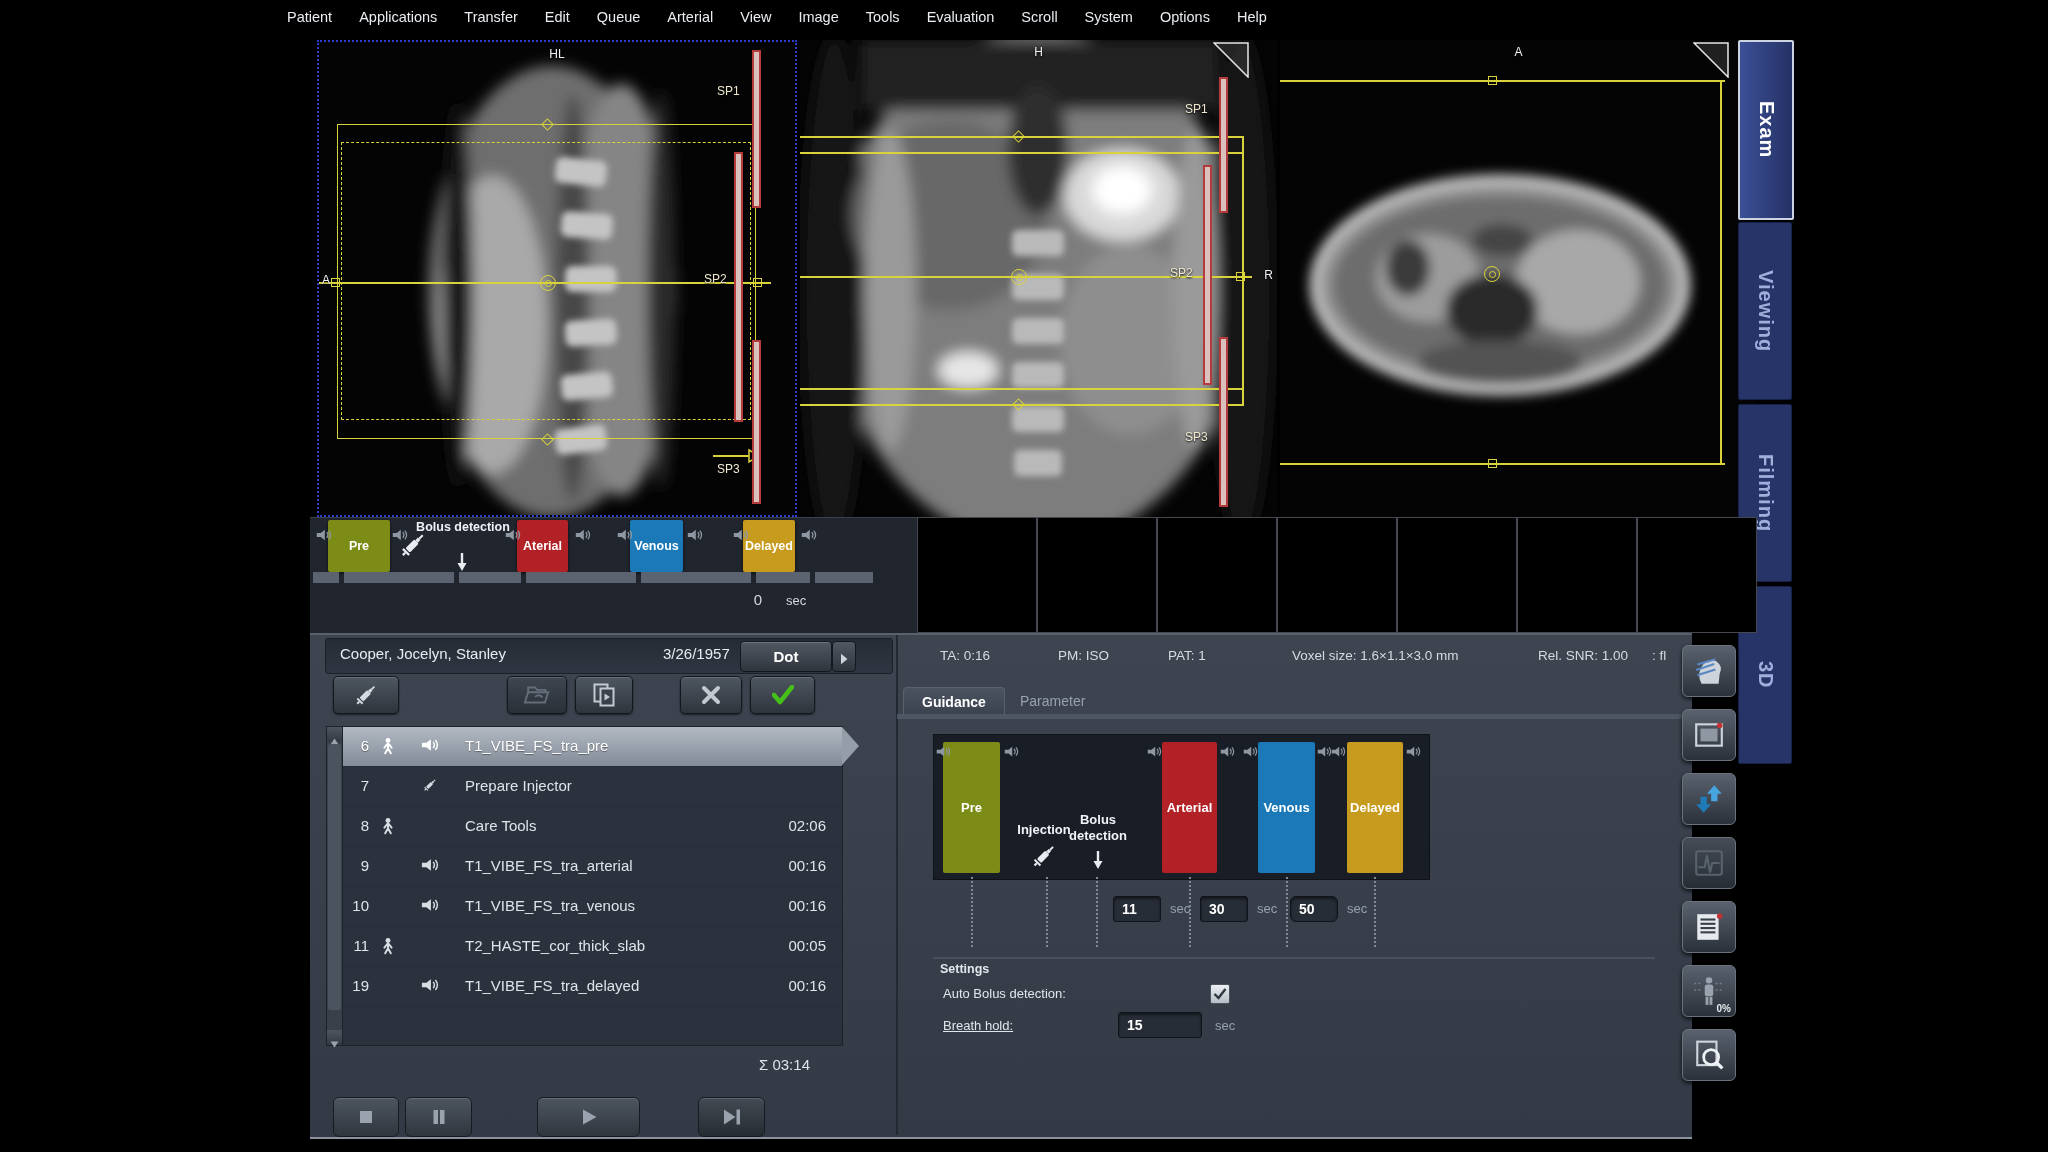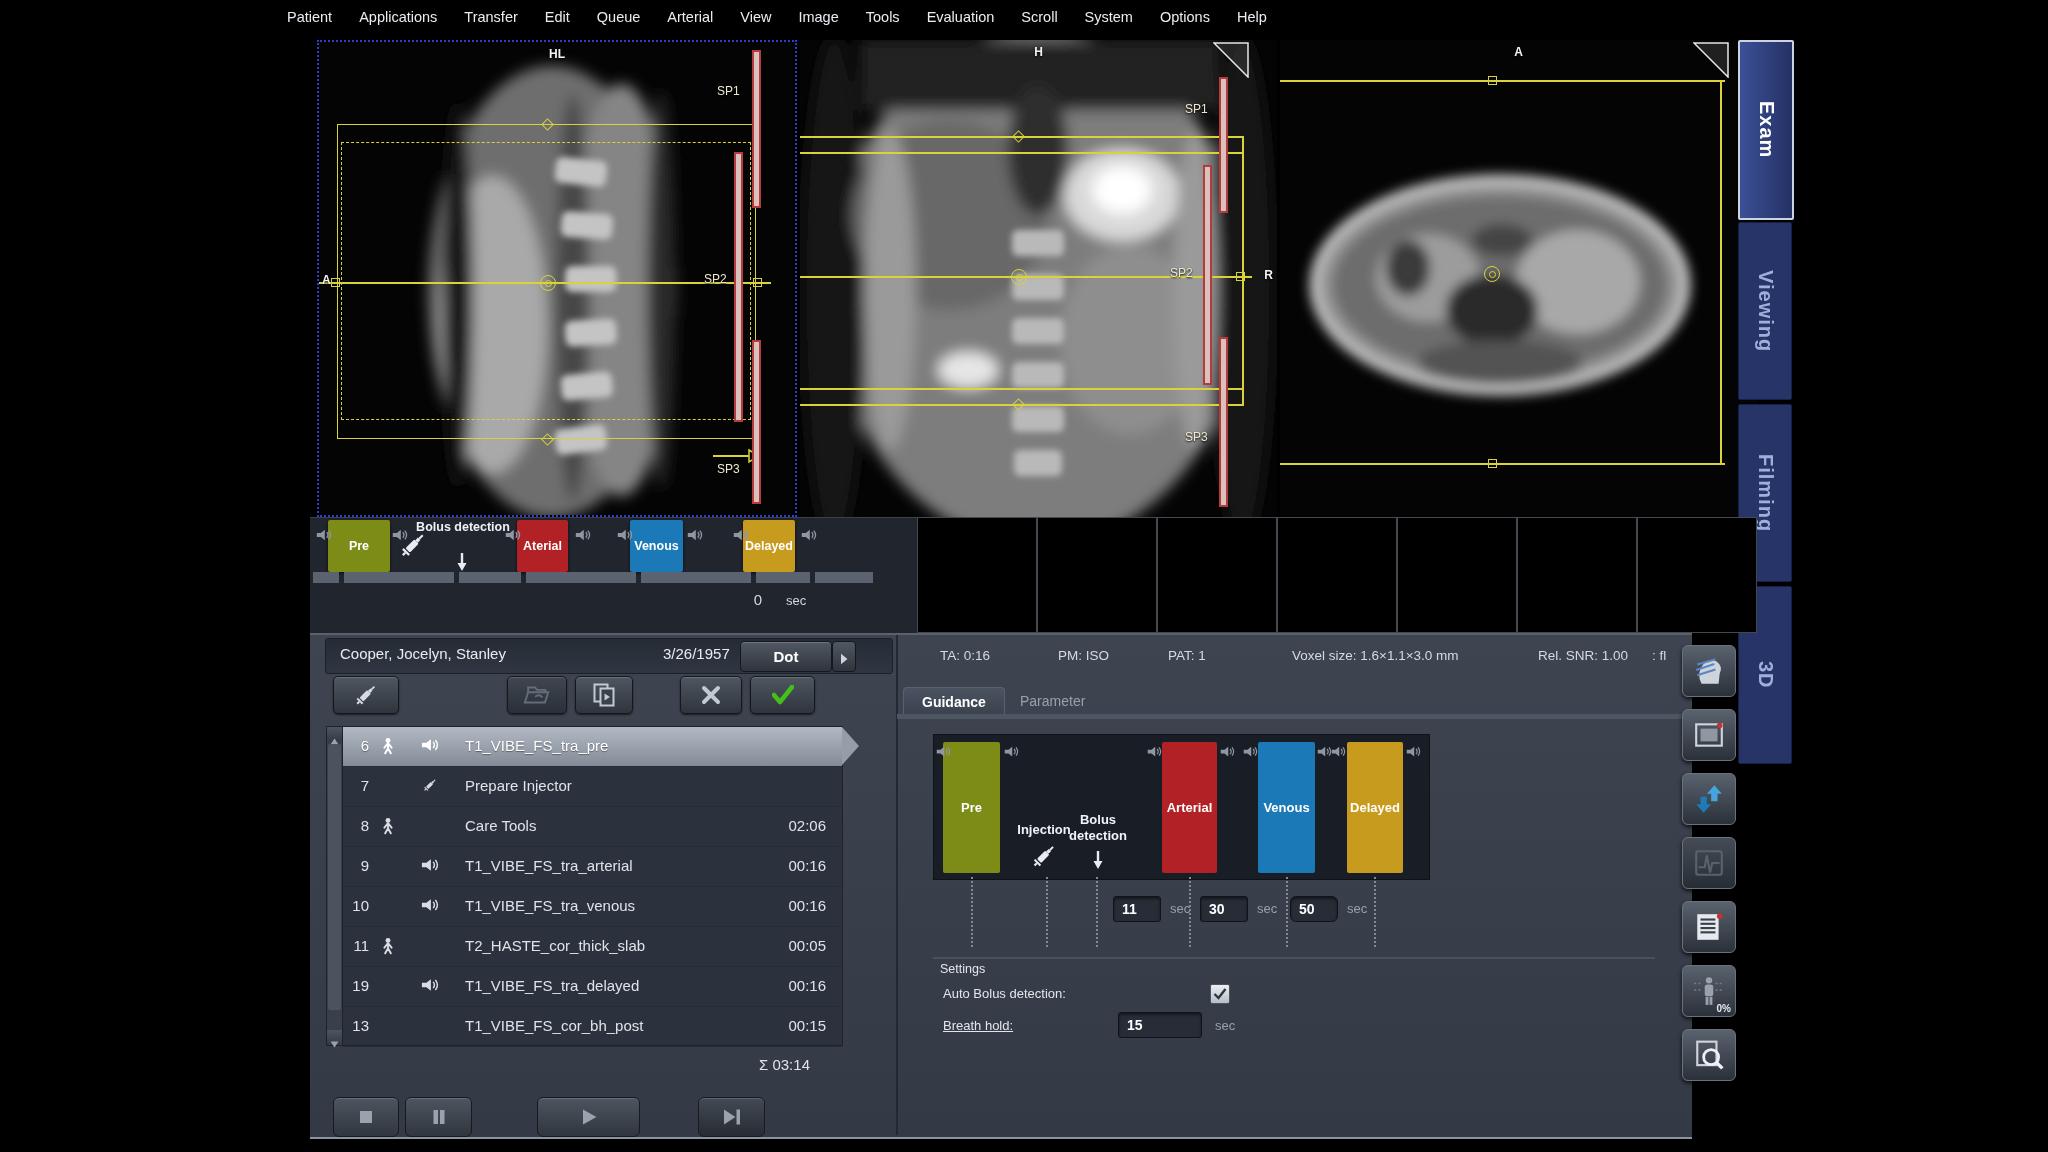--- a/index.html
+++ b/index.html
@@ -7,21 +7,21 @@
        font-family:"Liberation Sans",sans-serif;color:#e8ecf1;}
   .abs{position:absolute;}
   
   #menubar{left:0;top:0;width:2048px;height:34px;display:flex;align-items:center;
            gap:27px;padding-left:287px;box-sizing:border-box;}
   .menu-item{font-size:14.5px;color:#e9edf2;white-space:nowrap;}
   
   .vp{top:40px;height:477px;background:#000;overflow:hidden;position:absolute;}
   .vp svg.anat{position:absolute;left:0;top:0;}
   .vp.selected{border:2px dotted #2c3ed2;box-sizing:border-box;}
-  .orlab{position:absolute;font-size:12px;font-weight:bold;color:#f0f3f7;text-shadow:0 1px 2px #000;}
+  .orlab{position:absolute;font-size:12px;font-weight:normal;color:#f0f3f7;text-shadow:0 1px 2px #000;}
   .splab{position:absolute;font-size:12px;color:#efe8cf;text-shadow:0 1px 2px #000;}
   .sat{position:absolute;width:9px;background:#d9c2be;border:2px solid #b43a3c;box-sizing:border-box;}
   .yl{position:absolute;background:#d8d33a;}
   .ylrect{position:absolute;border:1.5px solid #d8d33a;box-sizing:border-box;}
   .yldash{position:absolute;border:1.5px dashed #d8d33a;box-sizing:border-box;}
   .hsq{position:absolute;width:9px;height:9px;border:1.5px solid #d8d33a;box-sizing:border-box;}
   .hdia{position:absolute;width:9px;height:9px;border:1.5px solid #d8d33a;transform:rotate(45deg);box-sizing:border-box;}
   .ccirc{position:absolute;width:16px;height:16px;border:1.5px solid #d8d33a;border-radius:50%;box-sizing:border-box;}
   .ccirc::after{content:"";position:absolute;left:4px;top:4px;width:5px;height:5px;border:1.5px solid #d8d33a;border-radius:50%;}
   .corner-tri{position:absolute;width:36px;height:36px;}
@@ -443,25 +443,20 @@
     <div class="qrow" style="position: relative;">
       <span class="qnum">19</span>
       <span class="qi2"><svg width="100%" height="100%" viewBox="0 0 20 16">
           <polygon points="1,5.5 6,5.5 11,1.5 11,14.5 6,10.5 1,10.5" fill="#d8dde3"></polygon>
           <path d="M13.5 4.5q2.8 3.5 0 7" stroke="#d8dde3" stroke-width="1.6" fill="none"></path>
           <path d="M16 2.5q4.4 5.5 0 11" stroke="#d8dde3" stroke-width="1.6" fill="none"></path>
         </svg></span>
       <span class="qname">T1_VIBE_FS_tra_delayed</span>
       <span class="qtime">00:16</span>
     </div>
-    <div class="qrow" style="position: relative;">
-      <span class="qnum">13</span>
-      <span class="qname">T1_VIBE_FS_cor_bh_post</span>
-      <span class="qtime">00:15</span>
-    </div>
   </div>
 <span id="qtotal" class="abs">Σ 03:14</span>
 
 <div class="pbtn" style="left:333px;width:64px;">
     <span style="width: 20px; height: 20px; display: inline-block;"><svg width="100%" height="100%" viewBox="0 0 20 20">
         <rect x="4" y="4" width="12" height="12" fill="#9aa2ad"></rect>
       </svg></span>
   </div>
 <div class="pbtn" style="left:405px;width:65px;">
     <span style="width: 20px; height: 20px; display: inline-block;"><svg width="100%" height="100%" viewBox="0 0 20 20">
@@ -541,21 +536,21 @@
 <div class="tval" style="left:1200px;">
     <span>30</span>
   </div>
 <span class="tunit" style="left:1257px;">sec</span>
 <div class="tval" style="left:1290px;border-radius:6px;">
     <span>50</span>
   </div>
 <span class="tunit" style="left:1347px;">sec</span>
 
 <div id="gdivider" class="abs"></div>
-<div class="setlab" style="left:940px;top:962px;font-weight:normal;font-size:12.5px;">Settings</div>
+<div class="setlab" style="left:940px;top:962px;font-weight:bold;font-size:12.5px;">Settings</div>
 <div class="setlab" style="left:943px;top:986px;">Auto Bolus detection:</div>
 <div id="checkbox" class="abs">
   <svg width="14" height="12" viewBox="0 0 14 12">
     <path d="M1.5 6 L5.5 10 L12.5 1" fill="none" stroke="#2f363f" stroke-width="2.4"></path>
     </svg>
   </div>
 <div class="setlab" style="left:943px;top:1018px;text-decoration:underline;">Breath hold:</div>
 <div id="bh-input" class="abs">
     <span>15</span>
   </div>

